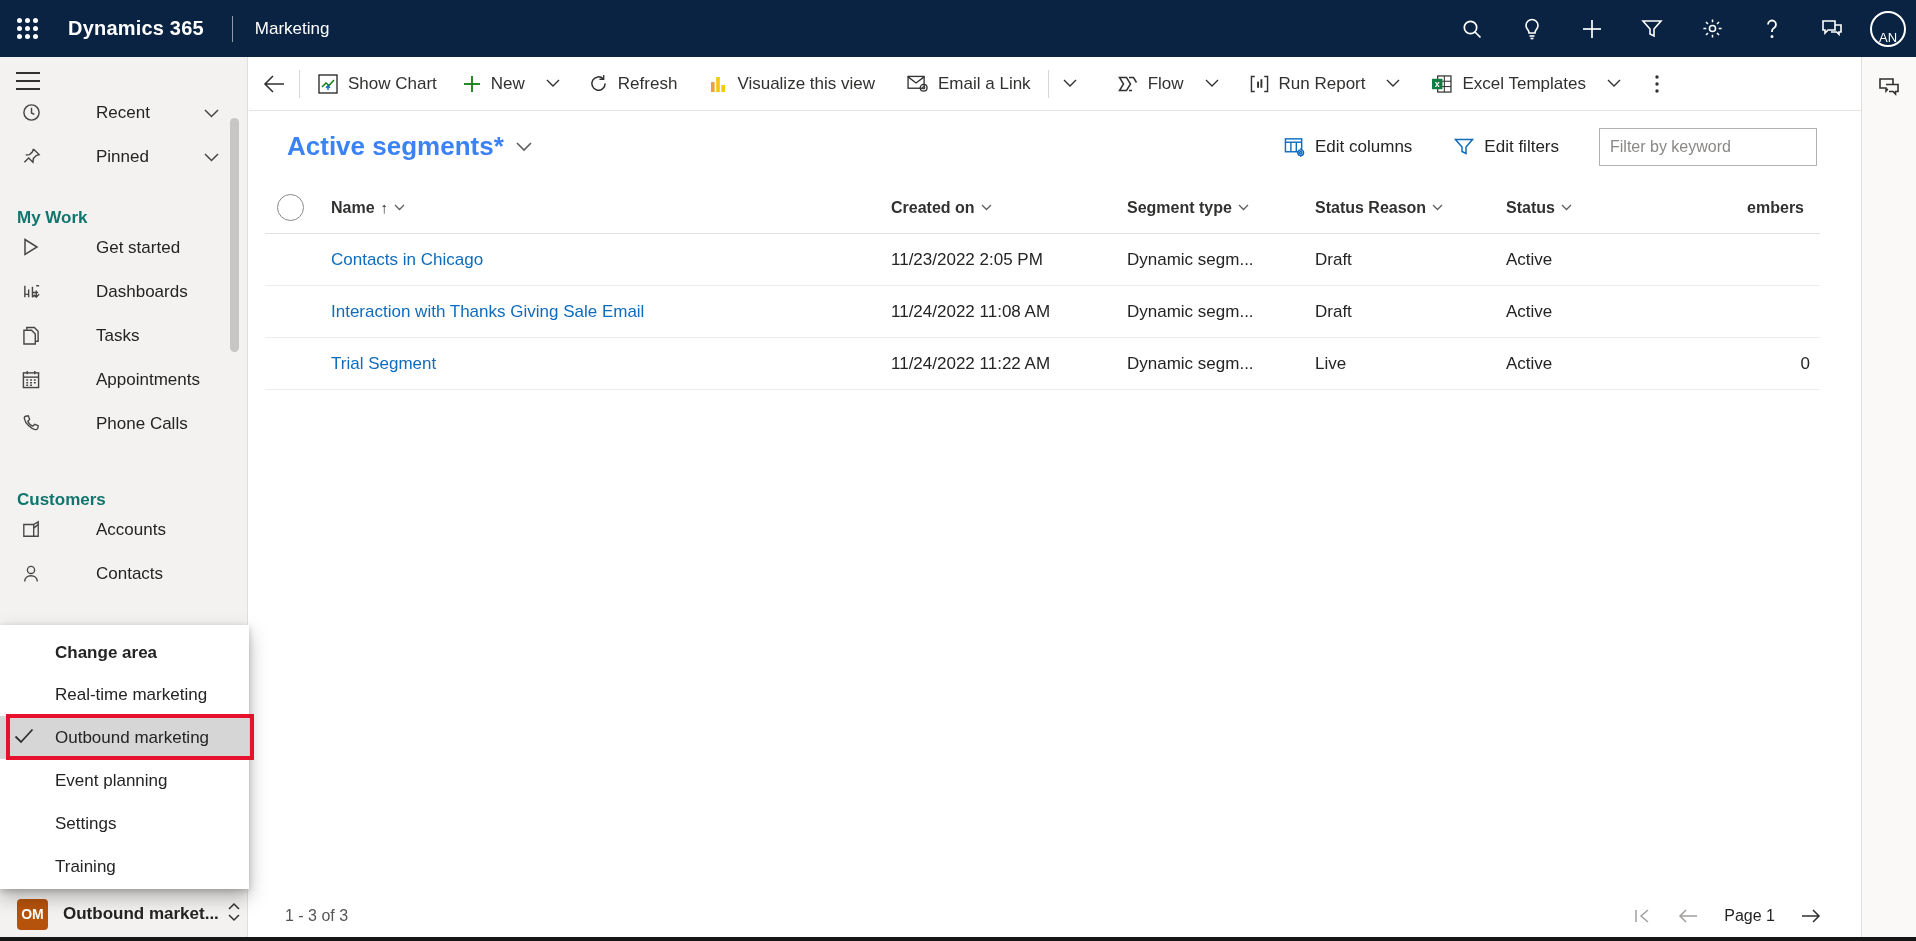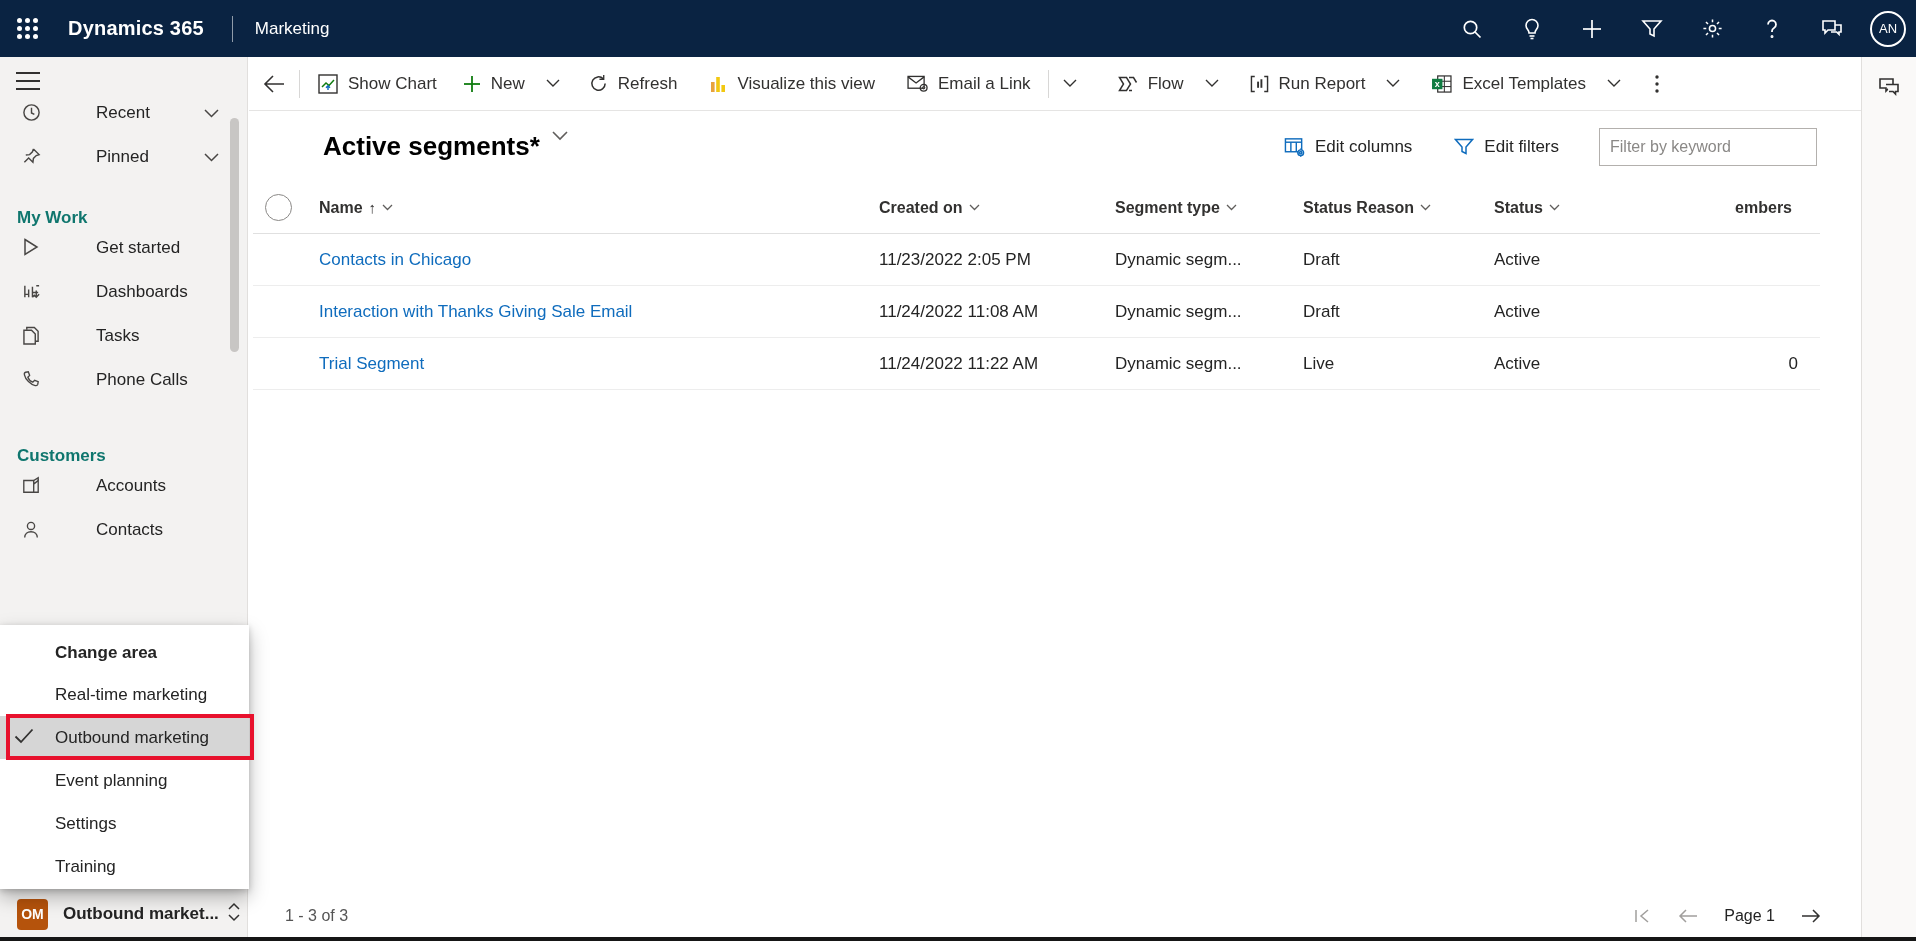--- a/index.html
+++ b/index.html
@@ -12,21 +12,21 @@
   .waffle { width:54px; height:57px; display:flex; align-items:center; justify-content:center; cursor:pointer; }
   .waffle .grid9 { display:grid; grid-template-columns:repeat(3,5px); grid-template-rows:repeat(3,5px); gap:3px; }
   .waffle .grid9 i { background:#fff; border-radius:50%; }
   .brand { font-size:20px; font-weight:bold; margin-left:14px; letter-spacing:.2px; }
   .top-sep { width:1px; height:26px; background:rgba(255,255,255,.55); margin:0 22px 0 28px; }
   .appname { font-size:17px; }
   .top-right { margin-left:auto; display:flex; align-items:center; gap:0; padding-right:10px; }
   .tico { width:60px; height:57px; display:flex; align-items:center; justify-content:center; cursor:pointer; }
   .tico svg { display:block; }
   .avatar { width:36px; height:36px; border:2px solid #fff; border-radius:50%;
-    display:flex; align-items:center; justify-content:center; font-size:13px; margin-left:8px; }
+    display:flex; align-items:flex-end; justify-content:center; font-size:13px; margin-left:8px; }
 
   
   .sidebar { position:absolute; left:0; top:57px; width:248px; bottom:0;
     background:#f3f2f1; border-right:1px solid #e1dfdd; }
   .hamburger { width:24px; height:18px; margin:15px 0 0 16px; display:flex; flex-direction:column; justify-content:space-between; cursor:pointer; }
   .hamburger i { height:2px; background:#323130; }
   .navlist { margin-top:13px; }
   .nav-item { height:44px; display:flex; align-items:flex-start; padding-left:20px; font-size:17px; cursor:pointer;gap:40px; }
   .nav-item .nic { width:22px; display:flex; justify-content:center; margin-right:14px; color:#484644; flex:none; }
   .nav-item .chev-right { margin-left:auto; margin-right:28px; color:#484644; }
@@ -55,30 +55,30 @@
     border:4px solid #e8112d; z-index:45; pointer-events:none; }
 
   
   .main { position:absolute; left:249px; top:57px; right:55px; bottom:0; background:#fff; }
   .cmdbar { height:54px; display:flex; align-items:center; border-bottom:1px solid #e5e4e3;
     font-size:17px; color:#323130; }
   .cmd { display:flex; align-items:center; gap:10px; padding:0 13px; height:38px; cursor:pointer; border-radius:2px; }
   .back-btn { width:50px; display:flex; justify-content:center; cursor:pointer; color:#323130; }
   .vsep { width:1px; height:28px; background:#d8d7d6; }
   .viewbar { height:71px; display:flex; align-items:center; padding-left:38px; }
-  .vtitle { font-size:26px; font-weight:600; color:#000000; display:flex; gap:12px; cursor:pointer;margin-left:36px; }
+  .vtitle { font-size:26px; font-weight:600; color:#3b82f6; display:flex; align-items:center; gap:12px; cursor:pointer; }
   .view-right { margin-left:auto; display:flex; align-items:center; padding-right:44px; }
   .vbtn { display:flex; align-items:center; gap:10px; font-size:17px; color:#242424;
     padding:0 14px; height:38px; cursor:pointer; }
   .kw-input { width:218px; height:38px; border:1px solid #b3b0ad; font-size:16px;
     padding:0 10px; color:#242424; margin-left:26px; background:#fff; }
   .kw-input::placeholder { color:#8a8886; }
 
   
-  .grid { padding-left:4px; width:1571px; }
+  .grid { padding-left:16px; width:1571px; }
   .grow { display:grid; grid-template-columns:56px 560px 236px 188px 191px 250px 78px;
     height:52px; align-items:center; }
   .grow.hd { border-bottom:1px solid #e0e0e0; font-size:16px; font-weight:600; color:#323130; }
   .grow.data { border-bottom:1px solid #ededed; font-size:17px; }
   .cell { padding:0 10px; white-space:nowrap; overflow:hidden; }
   .cell.num { text-align:right; padding-right:14px; }
   .hd .cell { display:flex; align-items:center; gap:6px; cursor:pointer; }
   .hd .cell.num { justify-content:flex-end; }
   .hd .colchev { color:#605e5c; }
   .sort-arrow { font-size:15px; color:#323130; }
@@ -228,20 +228,32 @@
       <span class="nic">
         <svg width="17" height="19" viewBox="0 0 18 20" fill="none" stroke="#484644" stroke-width="1.5">
             <path d="M4 4V1.5h8l4 4V16h-3"></path>
             <path d="M1 4.5h8l4 4V19H1V4.5z"></path>
           </svg>
       </span>
       <span>Tasks</span>
     </div>
     <div class="nav-item">
       <span class="nic">
+        <svg width="18" height="19" viewBox="0 0 19 20" fill="none" stroke="#484644" stroke-width="1.5">
+            <rect x="1.5" y="3" width="16" height="15.5"></rect>
+            <line x1="1.5" y1="7.5" x2="17.5" y2="7.5"></line>
+            <line x1="5.5" y1="1" x2="5.5" y2="4.5"></line>
+            <line x1="13.5" y1="1" x2="13.5" y2="4.5"></line>
+            <path d="M4.5 10.5h2M8.5 10.5h2M12.5 10.5h2M4.5 13.5h2M8.5 13.5h2M12.5 13.5h2M4.5 16h2M8.5 16h2"></path>
+          </svg>
+      </span>
+      <span>Appointments</span>
+    </div>
+    <div class="nav-item">
+      <span class="nic">
         <svg width="18" height="18" viewBox="0 0 20 20" fill="none" stroke="#484644" stroke-width="1.5">
             <path d="M4 2.5L7 2l1.5 4L6.5 8c.8 2.2 3.3 4.7 5.5 5.5l2-2 4 1.5-.5 3c-.3 1-1.5 1.6-2.8 1.3C9.5 16.2 3.8 10.5 2.7 5.3 2.4 4 3 2.8 4 2.5z"></path>
           </svg>
       </span>
       <span>Phone Calls</span>
     </div>
 
     <div class="sec-gap"></div>
     <div class="section-hd">Customers</div>
 

